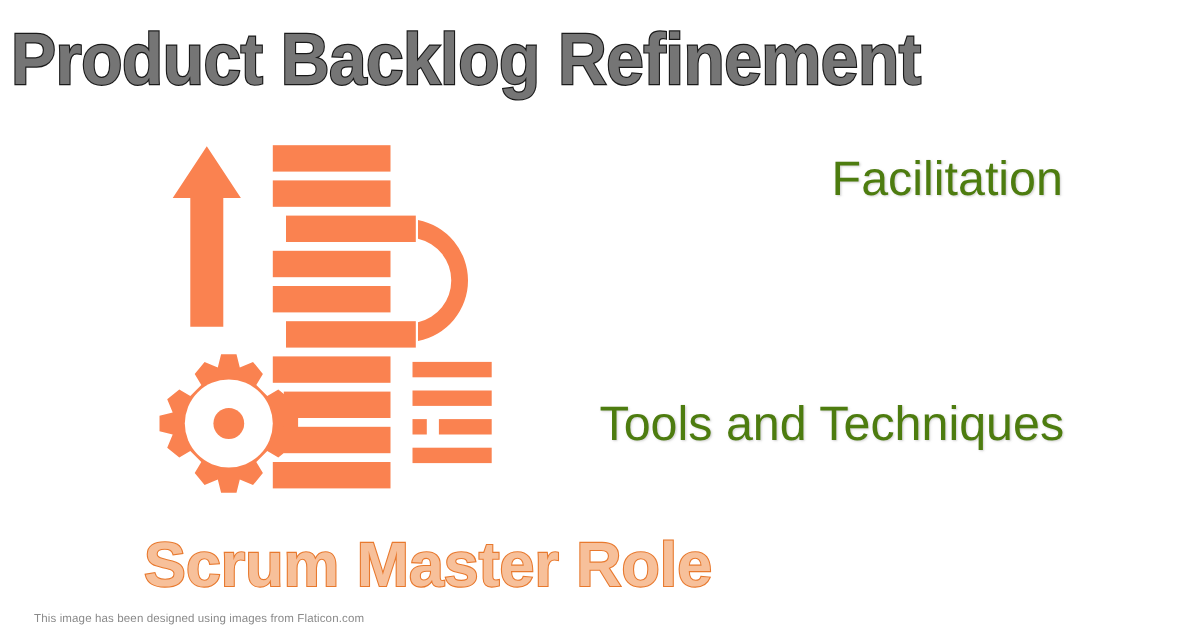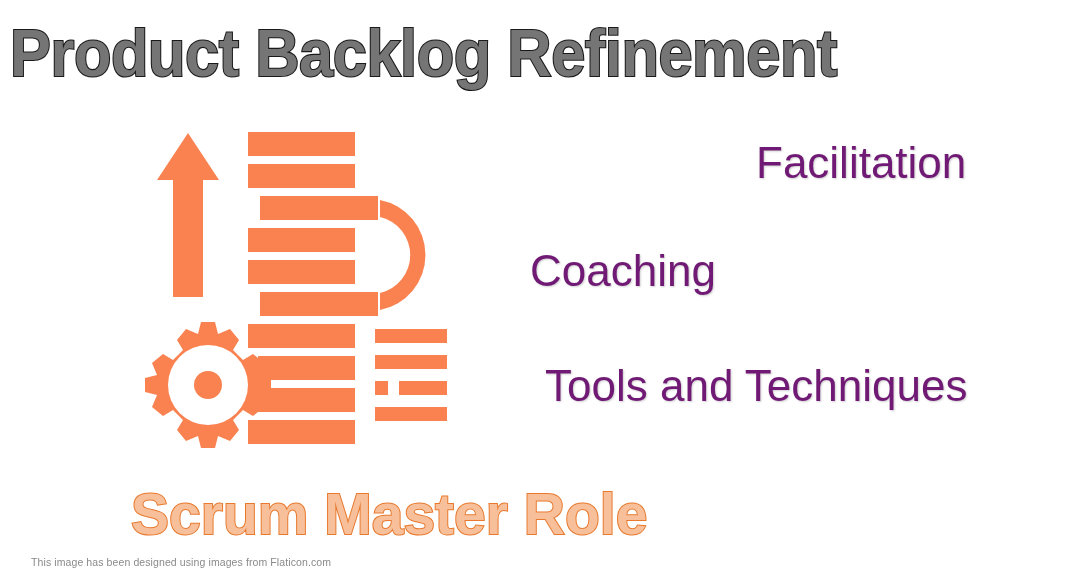--- a/index.html
+++ b/index.html
@@ -30,21 +30,21 @@
     paint-order: stroke fill;
     white-space: nowrap;
     transform: scaleX(0.93);
     transform-origin: left top;
     line-height: 1.05;
   }
 
   
   .kw {
     position: absolute;
-    color: #701a75;
+    color: #4d7c0f;
     font-size: 44px;
     font-weight: normal;
     white-space: nowrap;
     text-shadow: 1px 1px 2px rgba(120,120,120,0.35);
     line-height: 1;
   }
   #kw-facilitation { left: 756px; top: 141px; }
   #kw-coaching     { left: 530px; top: 249px; }
   #kw-tools        { left: 545px; top: 364px; }
 
@@ -142,21 +142,20 @@
           <rect x="274" y="259" width="48" height="14"></rect>
           <rect x="250" y="285" width="72" height="14"></rect>
         </g>
 
       </g>
     </svg>
   </div>
 
   <div class="kw" id="kw-facilitation">Facilitation</div>
 
-  <div class="kw" id="kw-coaching">Coaching</div>
 
   <div class="kw" id="kw-tools">Tools and Techniques</div>
 
   <div id="subtitle">Scrum Master Role</div>
 
   <div id="credit">This image  has been designed using images from Flaticon.com</div>
 
 </div>
 
 </body></html>

